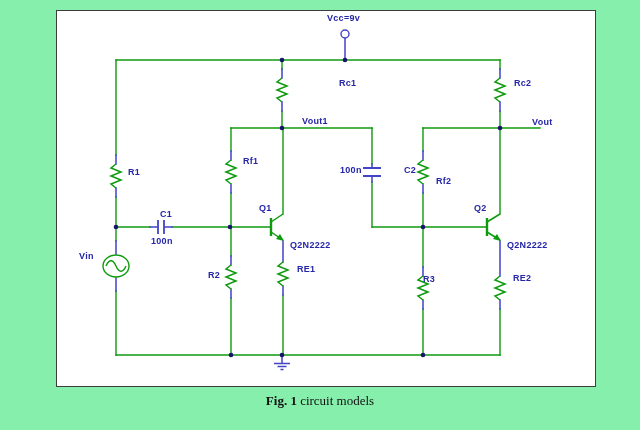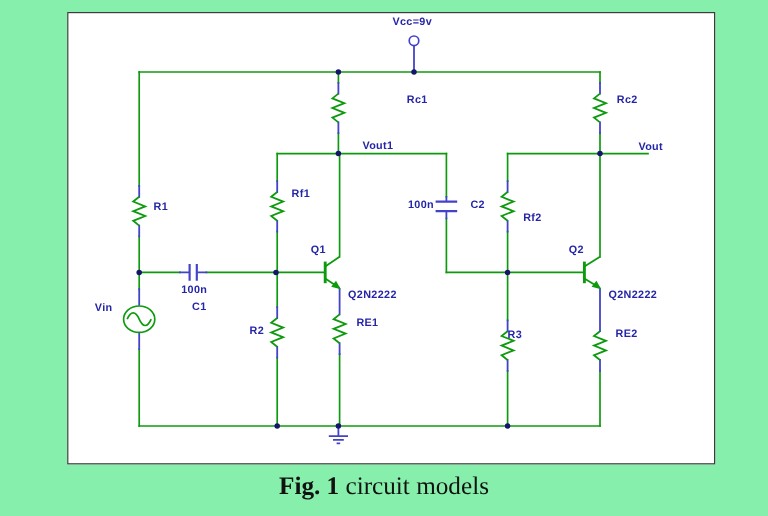--- a/index.html
+++ b/index.html
@@ -15,21 +15,21 @@
   .gnd{stroke:var(--pin-blue,#4343c8);stroke-width:1.5;fill:none;}
   .term{stroke:var(--pin-blue,#4343c8);stroke-width:1.4;fill:#ffffff;}
   .src{stroke:var(--wire-green,#0e9a0e);stroke-width:1.4;fill:none;}
   .tr{stroke:var(--wire-green,#0e9a0e);stroke-width:1.5;fill:none;}
   .trbar{stroke:var(--wire-green,#0e9a0e);stroke-width:2.4;fill:none;}
   .arrow{fill:var(--wire-green,#0e9a0e);stroke:none;}
   .dot{fill:var(--dot-navy,#15156b);stroke:none;}
   .lbl{position:absolute;font-size:9px;font-weight:bold;letter-spacing:.3px;
        color:var(--label-navy,#2525a8);white-space:nowrap;line-height:10px;}
   .caption{position:absolute;left:0;top:393px;width:640px;text-align:center;
-           font-family:"Liberation Serif",serif;font-size:21px;color:#111;}
+           font-family:"Liberation Serif",serif;font-size:13px;color:#111;}
   .caption .fig{font-weight:bold;}
 </style>
 </head>
 <body>
 
 <div class="stage">
 
   <div class="frame"></div>
 
   <svg class="schem" viewBox="0 0 640 430">
@@ -137,25 +137,25 @@
   </svg>
 
   <div class="lbl" style="left:327px;top:13px;">Vcc=9v</div>
   <div class="lbl" style="left:294px;top:78px;margin-left:45px;">Rc1</div>
   <div class="lbl" style="left:514px;top:78px;">Rc2</div>
   <div class="lbl" style="left:302px;top:116px;">Vout1</div>
   <div class="lbl" style="left:510px;top:117px;margin-left:22px;">Vout</div>
   <div class="lbl" style="left:243px;top:156px;">Rf1</div>
   <div class="lbl" style="left:436px;top:152px;margin-top:24px;">Rf2</div>
   <div class="lbl" style="left:340px;top:165px;">100n</div>
-  <div class="lbl" style="left:392px;top:165px;">C2</div>
+  <div class="lbl" style="left:404px;top:165px;">C2</div>
   <div class="lbl" style="left:128px;top:167px;text-align:right;">R1</div>
   <div class="lbl" style="left:259px;top:203px;">Q1</div>
   <div class="lbl" style="left:474px;top:203px;">Q2</div>
-  <div class="lbl" style="left:160px;top:209px;margin-top:41px;">C1</div>
+  <div class="lbl" style="left:160px;top:209px;">C1</div>
   <div class="lbl" style="left:151px;top:236px;">100n</div>
   <div class="lbl" style="left:290px;top:240px;">Q2N2222</div>
   <div class="lbl" style="left:507px;top:240px;">Q2N2222</div>
   <div class="lbl" style="left:79px;top:251px;">Vin</div>
   <div class="lbl" style="left:297px;top:264px;">RE1</div>
   <div class="lbl" style="left:208px;top:270px;">R2</div>
   <div class="lbl" style="left:423px;top:274px;">R3</div>
   <div class="lbl" style="left:513px;top:273px;">RE2</div>
 
   <div class="caption">

